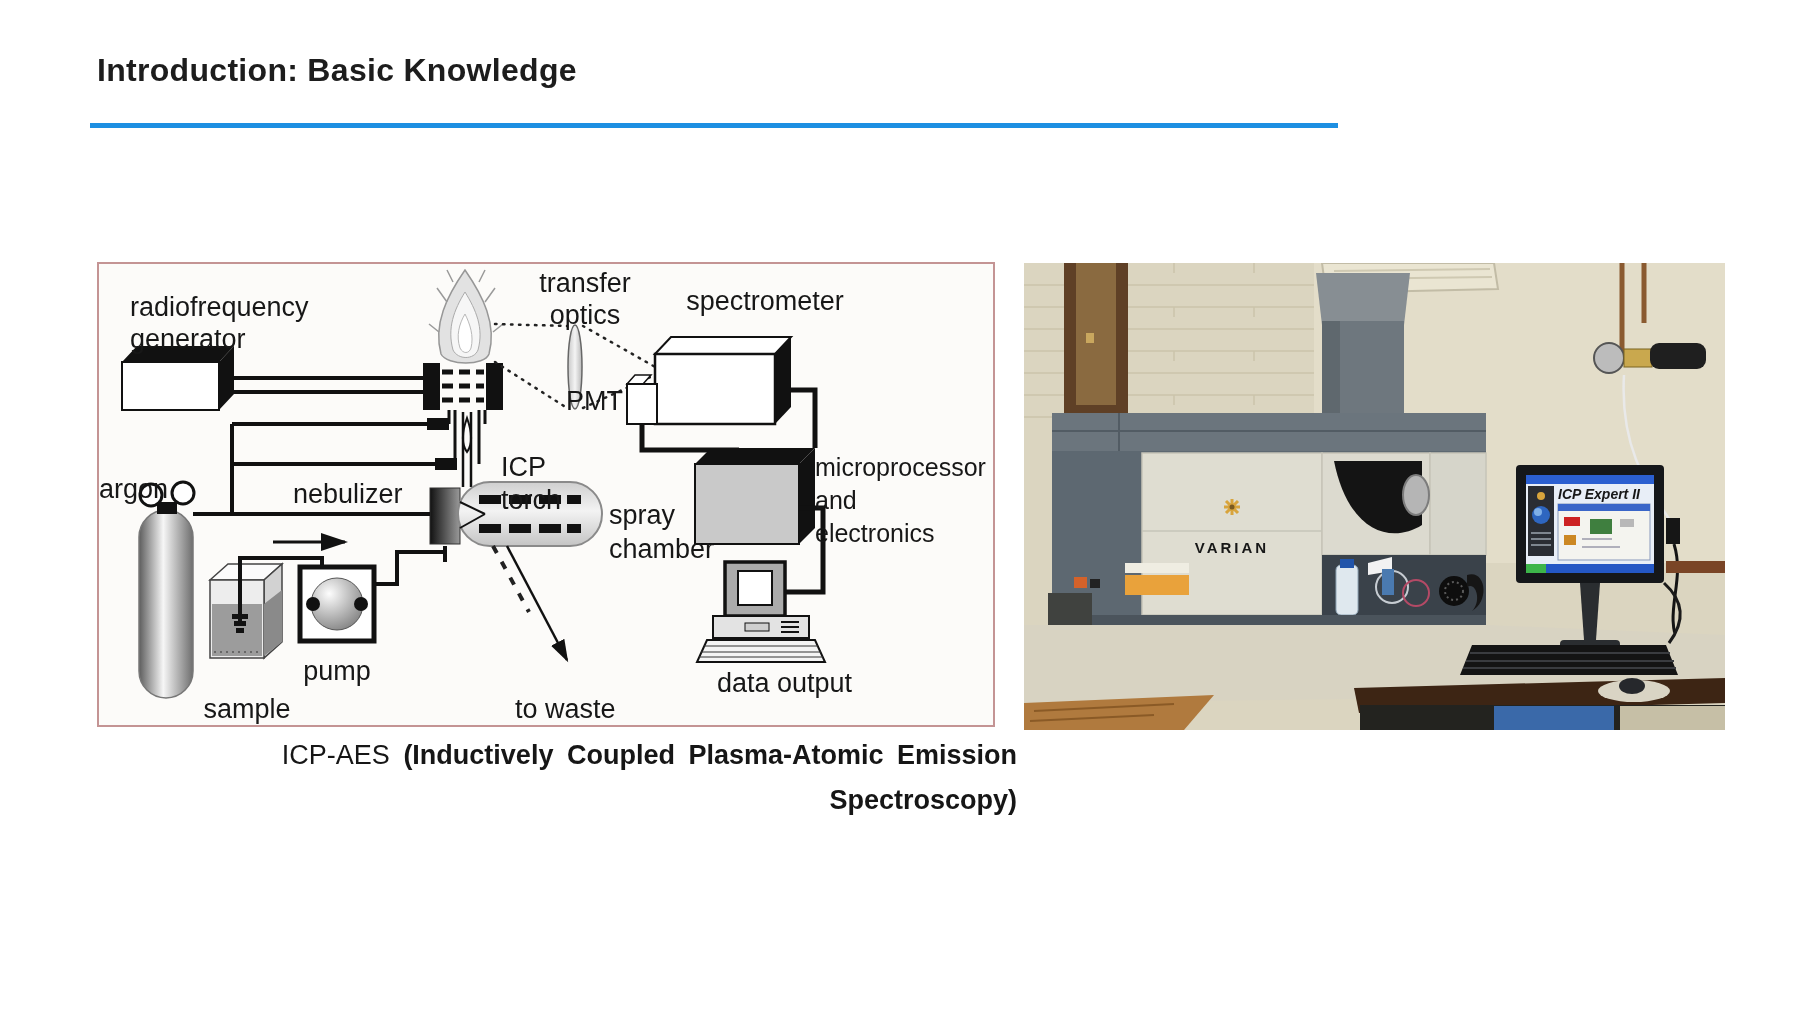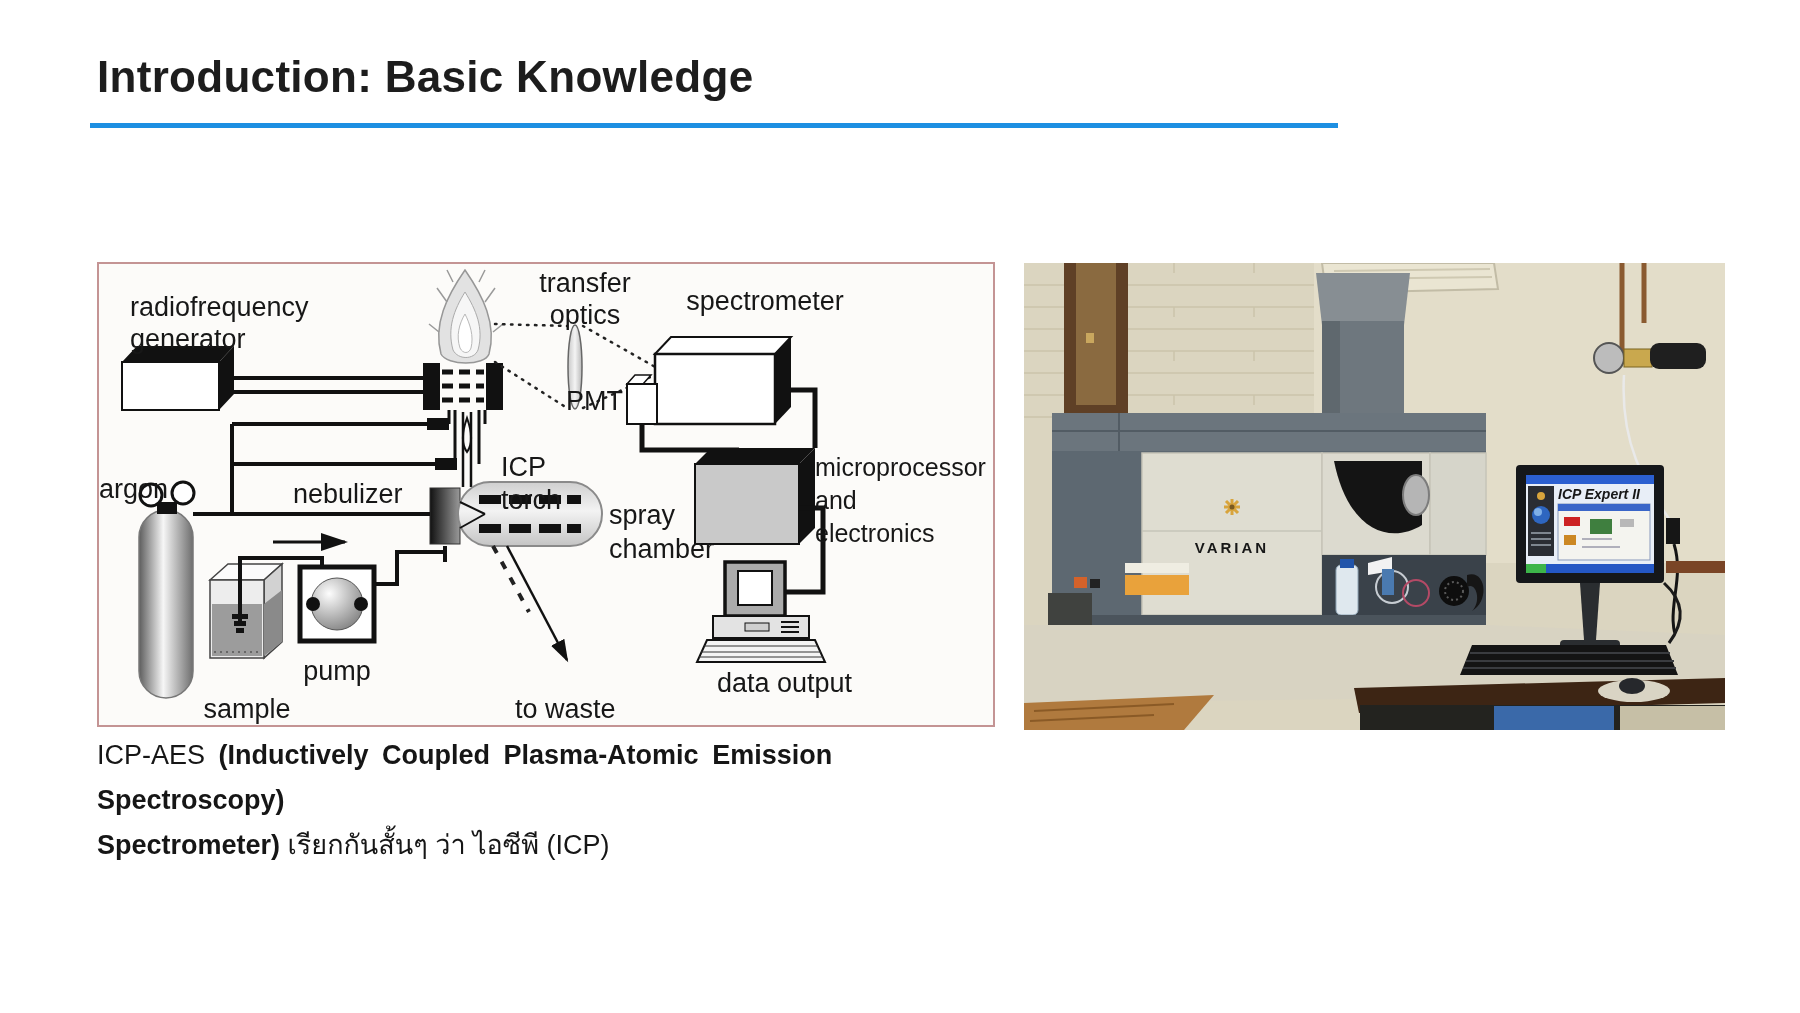--- a/index.html
+++ b/index.html
@@ -1,27 +1,27 @@
 <!DOCTYPE html>
 <html><head>
 <meta charset="utf-8">
 <style>
   html,body{margin:0;padding:0;background:#888;}
   .slide{position:relative;width:1800px;height:1013px;background:#ffffff;overflow:hidden;
          font-family:"Liberation Sans",sans-serif;}
-  .title{position:absolute;left:97px;top:52px;font-size:44px;font-weight:600;color:#1d1d1d;
+  .title{position:absolute;left:97px;top:52px;font-size:32px;font-weight:600;color:#1d1d1d;
          letter-spacing:0.3px;}
   .title-rule{position:absolute;left:90px;top:123px;width:1248px;height:5px;background:#1d8fe2;}
   .diagram-wrap{position:absolute;left:97px;top:262px;width:898px;height:465px;}
   .photo-wrap{position:absolute;left:1024px;top:263px;width:701px;height:467px;}
   .caption{position:absolute;left:97px;top:733px;width:920px;font-size:27px;color:#161616;
            line-height:45px;}
   .caption .b{font-weight:700;}
   .caption .r{font-weight:400;}
-  .cap-line1{word-spacing:6px;}
+  .cap-line1{word-spacing:6px;text-align:right;}
   svg text{fill:#171717;}
   .dlabel{font-family:"Liberation Sans",sans-serif;font-size:27px;}
   .dlabel-sm{font-family:"Liberation Sans",sans-serif;font-size:25px;}
 </style>
 </head>
 <body>
 
 <div class="slide">
 
   <div class="title">Introduction: Basic Knowledge</div>
@@ -309,16 +309,15 @@
       <path d="M446,390 H646 M442,398 H650 M439,405 H652" stroke="#3a3c40" stroke-width="2"></path>
       <ellipse cx="610" cy="428" rx="36" ry="11" fill="#d9d4c4"></ellipse>
       <ellipse cx="608" cy="423" rx="13" ry="8" fill="#26282c"></ellipse>
       <path d="M640,320 C662,340 660,360 645,380" stroke="#1a1a1a" stroke-width="3" fill="none"></path>
     </g>
   </svg>
   </div>
 
   <div class="caption">
     <div class="cap-line1"><span class="r">ICP-AES</span>&nbsp;<span class="b">(Inductively Coupled Plasma-Atomic Emission Spectroscopy)</span></div>
-    <div><span class="b">Spectrometer)</span>&nbsp;<span class="r">เรียกกันสั้นๆ ว่า ไอซีพี (ICP)</span></div>
   </div>
 
 </div>
 
 </body></html>

